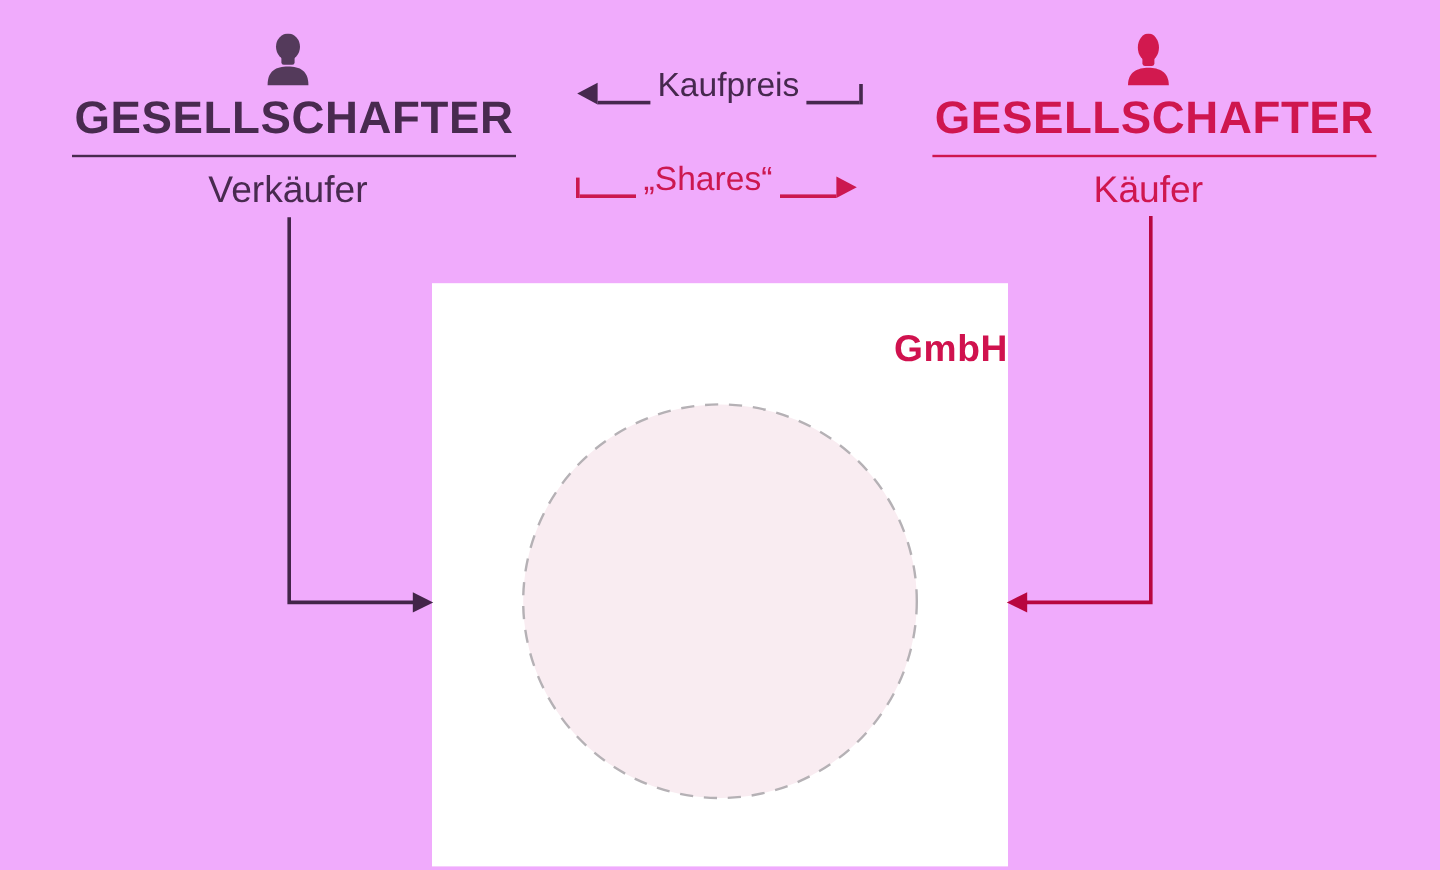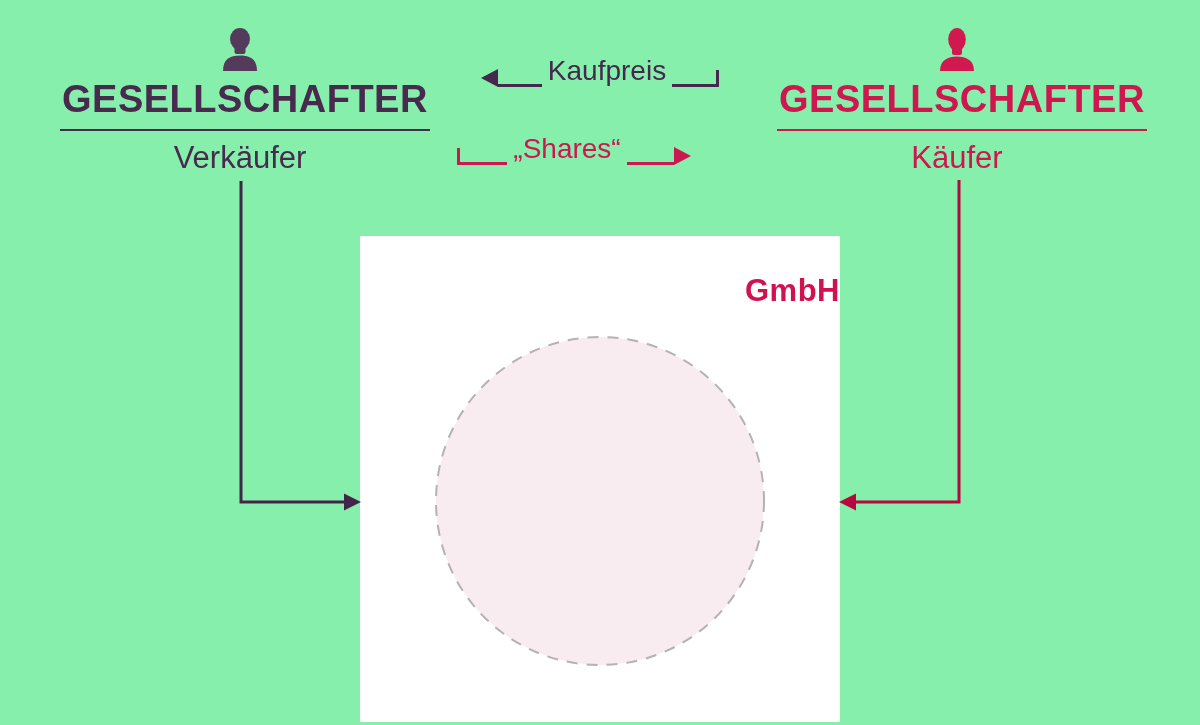--- a/index.html
+++ b/index.html
@@ -2,21 +2,21 @@
 <html><head>
 <meta charset="utf-8">
 <style>
   * { margin:0; padding:0; box-sizing:border-box; }
   html,body { width:1200px; height:725px; overflow:hidden; }
   body { font-family:"Liberation Sans", "DejaVu Sans", sans-serif; }
 
   .canvas {
     position:relative;
     width:1200px; height:725px;
-    background:#86efac;
+    background:#f0abfc;
   }
 
   
   .party { position:absolute; width:360px; text-align:center; }
   .party--seller { left:60px;  top:28px; color:#482a4f; }
   .party--buyer  { left:777px; top:28px; color:#cf164f; }
   .party .icon-wrap { height:48px; margin-bottom:3px; }
   .party .icon-wrap svg { height:46px; width:40px; }
   .party--seller svg { fill:#543a5b; }
   .party--buyer  svg { fill:#d2194f; }
@@ -25,21 +25,21 @@
     font-size:38px; font-weight:600; letter-spacing:0.5px;
     line-height:1.08;
     border-bottom:2px solid currentColor;
     padding:0 2px 9px 2px;
   }
   .party-sub { font-size:31px; margin-top:9px; font-weight:500; }
 
   
   .flow-row { position:absolute; display:flex; align-items:flex-end; height:38px; }
   .flow--kaufpreis { left:481px; top:49px;  width:238px; color:#46284e; }
-  .flow--shares    { left:457px; top:127px; width:234px; color:#cc1850; }
+  .flow--shares    { left:480px; top:127px; width:234px; color:#cc1850; }
   .flow-label { font-size:28px; padding:0 6px; white-space:nowrap; font-weight:500; }
   .seg { flex:1; height:3px; background:currentColor; }
   .tick { width:3px; height:17px; background:currentColor; }
   .tri { width:0; height:0; border-top:9px solid transparent; border-bottom:9px solid transparent; }
   .tri--left  { border-right:17px solid currentColor; }
   .tri--right { border-left:17px solid currentColor; }
 
   
   .company-box {
     position:absolute; left:360px; top:236px;

